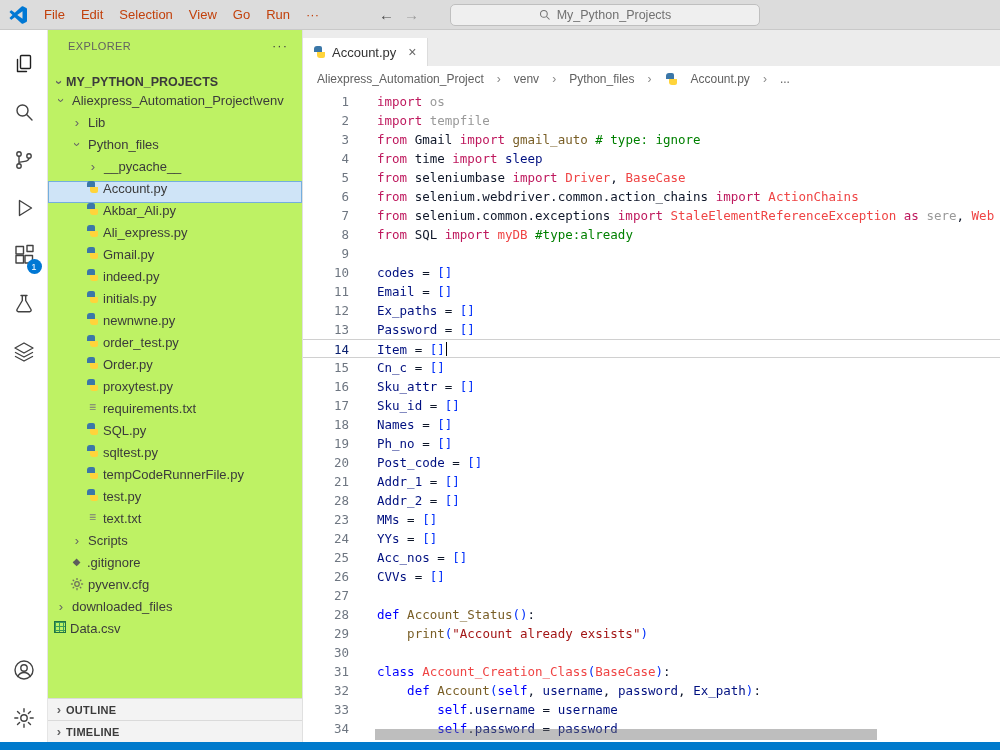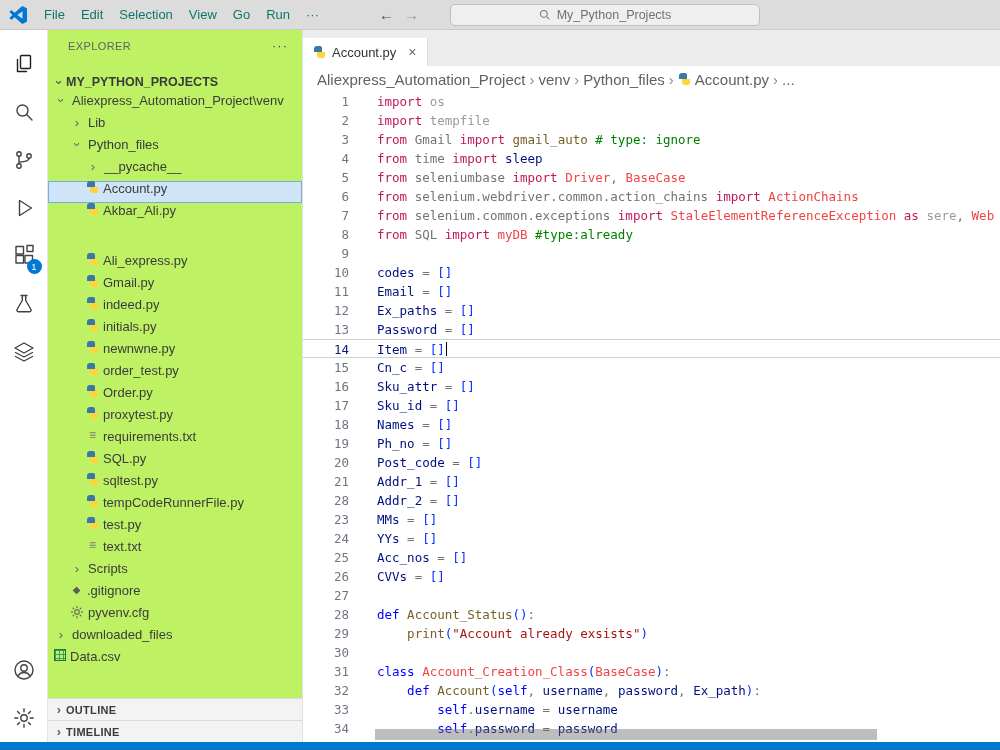--- a/index.html
+++ b/index.html
@@ -3,21 +3,21 @@
 <meta charset="utf-8">
 <style>
   html,body{margin:0;padding:0;width:1000px;height:750px;overflow:hidden;
     font-family:"Liberation Sans", sans-serif; background:#fff; -webkit-user-select:none;}
   *{box-sizing:border-box;}
 
   
   .titlebar{position:absolute;left:0;top:0;width:1000px;height:30px;background:#dcdcdc;
     border-bottom:1px solid #c9c9c9;display:flex;align-items:center;z-index:5;}
   .vscode-logo{width:18px;height:18px;margin:0 9px 0 9px;flex:none;}
-  .menu-item{padding:0 8px;font-size:13px;color:#0f766e;line-height:30px;cursor:default;}
+  .menu-item{padding:0 8px;font-size:13px;color:#c2410c;line-height:30px;cursor:default;}
   .nav-arrows{margin-left:52px;display:flex;gap:10px;}
   .nav-arrow{font-size:15px;color:#4b4b4b;}
   .nav-arrow.fwd{color:#9a9a9a;}
   .search-box{position:absolute;left:450px;top:4px;width:310px;height:22px;background:#efefef;
     border:1px solid #bfbfbf;border-radius:5px;display:flex;align-items:center;justify-content:center;
     gap:6px;font-size:12.5px;color:#717171;}
 
   
   .activitybar{position:absolute;left:0;top:30px;bottom:8px;width:48px;background:#ffffff;
     border-right:1px solid #e5e5e5;display:flex;flex-direction:column;align-items:center;padding-top:10px;}
@@ -59,36 +59,36 @@
                      linear-gradient(to bottom,#3a9e58 1px,transparent 1px);
     background-size:4px 4px;}
   .ic-gear{width:14px;height:14px;}
 
   
   .editor{position:absolute;left:303px;top:30px;right:0;bottom:8px;background:#fff;overflow:hidden;}
   .tabbar{height:36px;background:#ececec;display:flex;align-items:flex-end;}
   .tab{height:28px;background:#ffffff;display:flex;align-items:center;padding:0 10px;
     border-right:1px solid #dcdcdc;font-size:13px;color:#333;gap:6px;}
   .tab-close{color:#666;font-size:14px;margin-left:6px;}
-  .breadcrumb{height:26px;display:flex;align-items:center;padding-left:14px;font-size:15px;
-    color:#616161;gap:4px;background:#fff;}
+  .breadcrumb{height:26px;display:flex;align-items:center;padding-left:14px;font-size:12px;
+    color:#616161;gap:13px;background:#fff;}
   .bsep{color:#8a8a8a;}
   .code{position:relative;font-family:"DejaVu Sans Mono","Liberation Mono",monospace;
     font-size:12.5px;line-height:19px;}
   .cl{display:flex;height:19px;}
   .cl.cur{border-top:1px solid #d0d0d0;border-bottom:1px solid #d0d0d0;}
   .gut{width:46px;text-align:right;color:#6e7681;flex:none;}
   .cur .gut{color:#0b216f;}
   .lc{padding-left:28px;white-space:pre;flex:1;overflow:hidden;}
   .cursor{display:inline-block;width:1.5px;height:14px;background:#000;vertical-align:-2px;margin-left:1px;}
 
   .tk-kw{color:#be185d;} .tk-def{color:#0000FF;} .tk-sf{color:#0000FF;}
   .tk-ty{color:#ef4444;} .tk-fn{color:#795E26;} .tk-va{color:#001080;}
   .tk-st{color:#A31515;} .tk-co{color:#008000;} .tk-di{color:#999999;}
-  .tk-br{color:#0431FA;} .tk-tx{color:#737373;}
+  .tk-br{color:#0431FA;} .tk-tx{color:#0f172a;}
 
   .hscroll{position:absolute;left:72px;bottom:2px;width:502px;height:11px;
     background:rgba(110,110,110,.45);}
 
   
   .statusbar{position:absolute;left:0;bottom:0;width:1000px;height:8px;background:#007ACC;z-index:6;}
 </style>
 </head>
 <body>
 
@@ -214,21 +214,21 @@
         </span>
         <span class="lbl">Account.py</span>
       </div>
       <div class="trow" style="padding-left: 38px;">
         <span class="ic ic-py">
           <i class="pb"></i>
           <i class="pyl"></i>
         </span>
         <span class="lbl">Akbar_Ali.py</span>
       </div>
-      <div class="trow" style="padding-left: 38px; margin-top: 28px;">
+      <div class="trow" style="padding-left: 38px;">
         <span class="ic ic-py">
           <i class="pb"></i>
           <i class="pyl"></i>
         </span>
         <span class="lbl">Ali_express.py</span>
       </div>
       <div class="trow" style="padding-left: 38px;">
         <span class="ic ic-py">
           <i class="pb"></i>
           <i class="pyl"></i>

